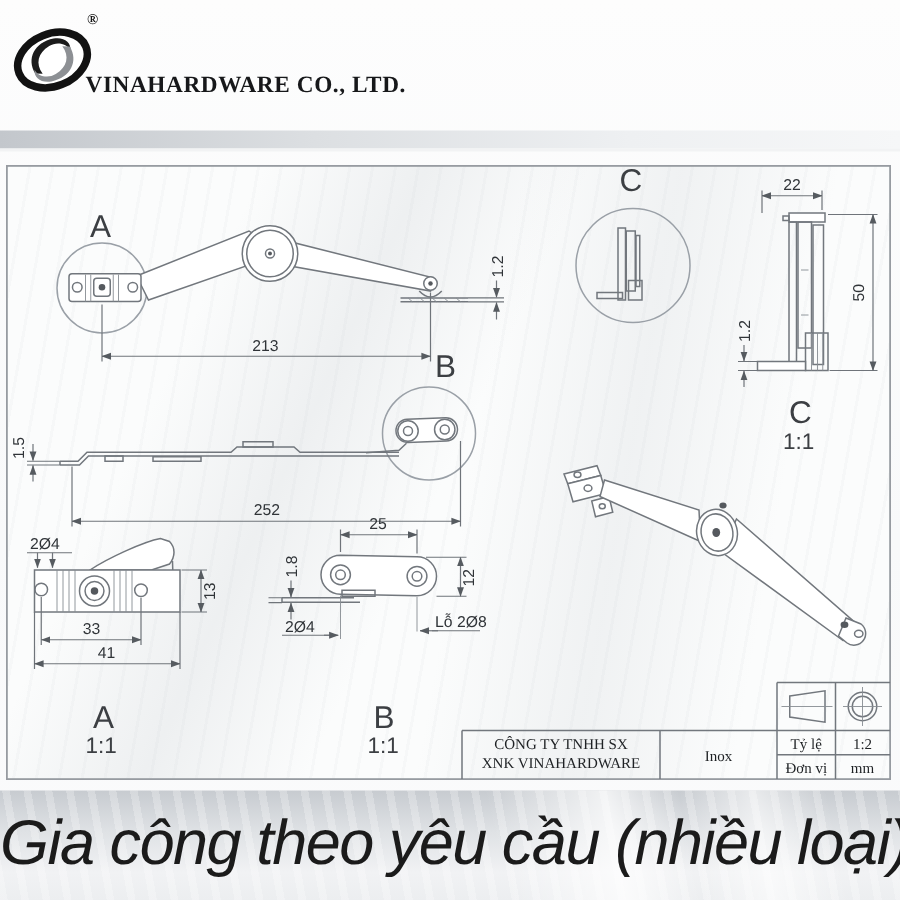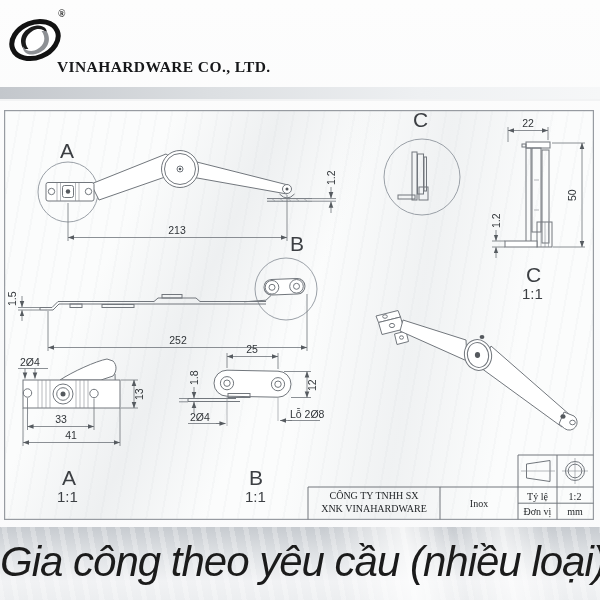--- a/index.html
+++ b/index.html
@@ -6,21 +6,21 @@
   .page{position:relative;width:600px;height:600px;overflow:hidden;
     background:linear-gradient(180deg,#fdfdfd 0%,#f8f9fa 60%,#fbfbfc 100%);
     font-family:"Liberation Sans",sans-serif;}
   
   .logo{position:absolute;left:8px;top:4px;width:260px;height:80px;}
   .logo-icon{position:absolute;left:0;top:4px;}
   .logo-reg{position:absolute;left:50px;top:4px;font-family:"Liberation Serif",serif;
     font-size:10px;font-weight:bold;color:#161616;}
   .logo-brand{position:absolute;left:55px;top:0px;font-family:"Liberation Serif",serif;
     font-weight:bold;font-size:57px;line-height:1.0;letter-spacing:5px;color:#131313;}
-  .logo-sub{position:absolute;left:49px;top:54px;font-family:"Liberation Serif",serif;
+  .logo-sub{position:absolute;left:49px;top:44px;font-family:"Liberation Serif",serif;
     font-weight:bold;font-size:15.5px;letter-spacing:.4px;color:#17181a;white-space:nowrap;}
   
   .band-top{position:absolute;left:0;top:87px;width:600px;height:12px;
     background:linear-gradient(90deg,#c3c7cc 0%,#dcdfe2 35%,#eef0f2 70%,#f6f7f8 100%);
     border-bottom:2px solid #f2f3f4;}
   
   .sheet{position:absolute;left:4px;top:110px;width:590px;height:410px;background:#fbfcfc;}
   .sheet::before{content:"";position:absolute;inset:0;pointer-events:none;
     background:
       linear-gradient(115deg,rgba(185,191,197,0) 22%,rgba(185,191,197,.20) 36%,rgba(255,255,255,0) 50%),

